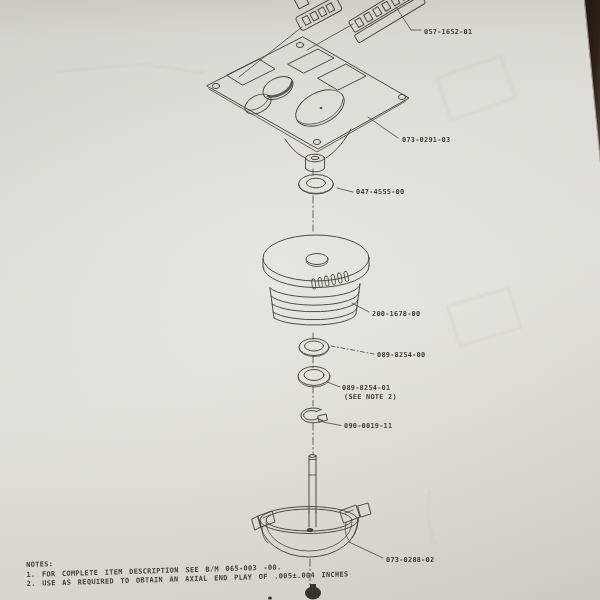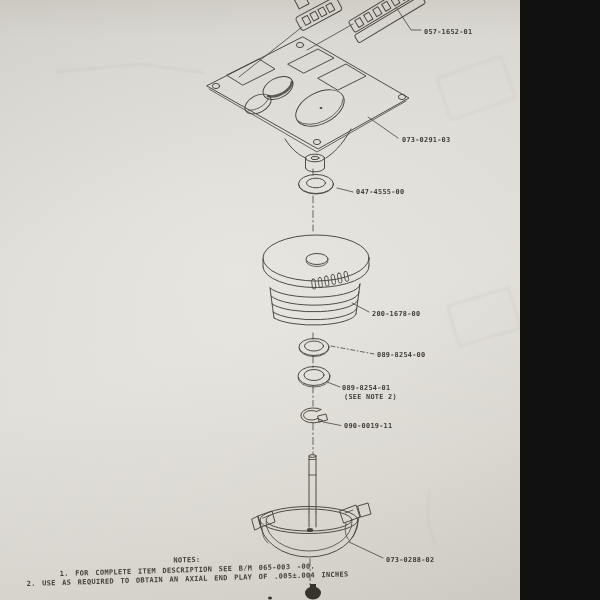--- a/index.html
+++ b/index.html
@@ -1,20 +1,19 @@
 <!DOCTYPE html>
 <html><head>
 <meta charset="utf-8">
 <style>
   html,body{margin:0;padding:0;background:#111;}
   .stage{
-    position:relative;width:520px;height:600px;overflow:hidden;
+    position:relative;width:600px;height:600px;overflow:hidden;
     background:linear-gradient(163deg,#d8d6cf 0%,#e3e1da 34%,#e5e3dc 55%,#dedcd4 78%,#d3d1c9 100%);
     font-family:"DejaVu Sans Mono","Liberation Mono",monospace;
-    text-align:center;
   }
   .stage::before{
     content:"";position:absolute;inset:0;pointer-events:none;
     background:linear-gradient(180deg,rgba(110,100,85,.07) 0%,rgba(110,100,85,0) 6%),
                radial-gradient(120% 90% at 45% 45%,rgba(255,255,255,.10),rgba(0,0,0,.05) 95%);
   }
   svg{position:absolute;left:0;top:0;}
   .ln{fill:none;stroke:#46433c;stroke-width:.95;stroke-linecap:round;stroke-linejoin:round;}
   .thin{stroke-width:.8;}
   .fl{fill:#46433c;stroke:none;}

